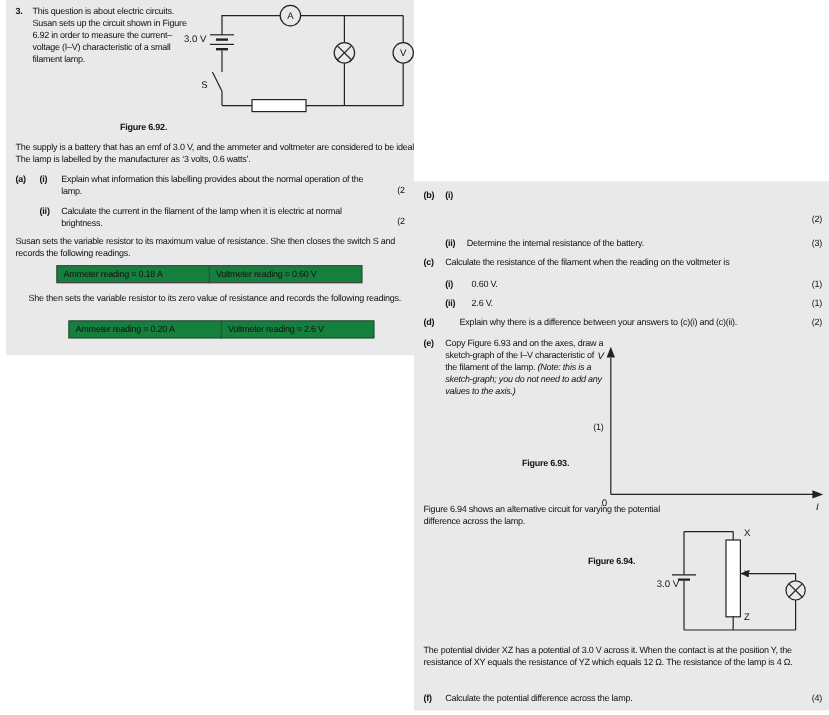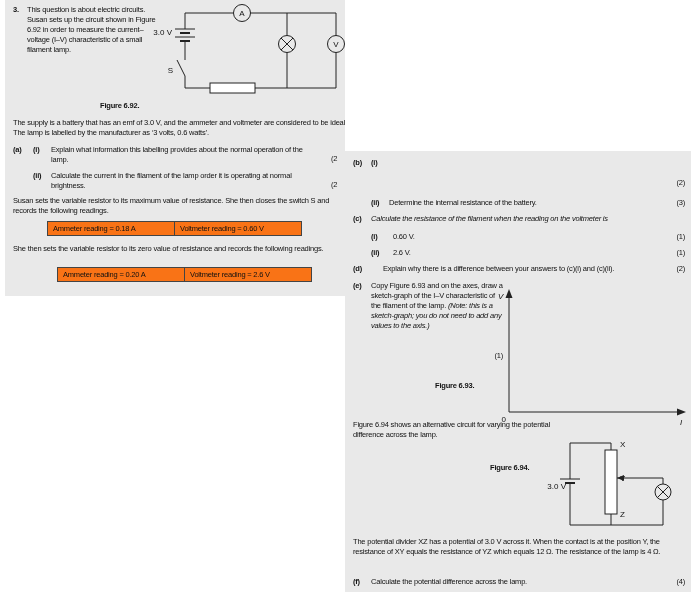--- a/index.html
+++ b/index.html
@@ -9,21 +9,21 @@
     font-size:7.5px;line-height:10px;letter-spacing:-0.2px;color:#111;
   }
   .panel{position:absolute;background:#e9e9e9;overflow:hidden;}
   .abs{position:absolute;}
   .b{font-weight:bold;}
   .it{font-style:italic;}
   .marks{position:absolute;text-align:right;}
   .row{display:flex;}
   .cell{
     width:128px;height:15px;box-sizing:border-box;border:1px solid #444;
-    background:#f97316;padding-left:5px;line-height:13px;
+    background:#15803d;padding-left:5px;line-height:13px;
   }
   .cell+.cell{margin-left:-1px;}
   svg{overflow:visible;}
   svg line, svg polyline, svg circle, svg rect, svg path{
     stroke:#222;stroke-width:1;fill:none;
   }
   svg rect.box{fill:#ffffff;}
   svg polygon{fill:#222;stroke:none;}
   svg text{
     stroke:none;fill:#111;font-family:"Liberation Sans","DejaVu Sans",sans-serif;
@@ -87,50 +87,50 @@
     <div class="abs b" style="left:95px;top:101px;">Figure 6.92.</div>
 
     <div class="abs" style="left:8px;top:118px;width:336px;">The supply is a battery that has an emf of 3.0 V, and the ammeter and voltmeter are considered to be ideal. The lamp is labelled by the manufacturer as ‘3 volts, 0.6 watts’.</div>
 
     <div class="abs b" style="left:8px;top:145px;">(a)</div>
     <div class="abs b" style="left:28px;top:145px;">(i)</div>
     <div class="abs" style="left:46px;top:145px;width:264px;">Explain what information this labelling provides about the normal operation of the lamp.</div>
     <div class="marks" style="left:326px;top:154px;width:16px;text-align:left;">(2</div>
 
     <div class="abs b" style="left:28px;top:171px;">(ii)</div>
-    <div class="abs" style="left:46px;top:171px;width:264px;">Calculate the current in the filament of the lamp order it is operating at normal brightness.</div>
+    <div class="abs" style="left:46px;top:171px;width:264px;">Calculate the current in the filament of the lamp when it is electric at normal brightness.</div>
     <div class="marks" style="left:326px;top:180px;width:16px;text-align:left;">(2</div>
 
     <div class="abs" style="left:8px;top:196px;width:332px;">Susan sets the variable resistor to its maximum value of resistance. She then closes the switch S and records the following readings.</div>
 
     <div class="abs row" style="left:42px;top:221px;">
       <div class="cell">Ammeter reading = 0.18 A</div>
       <div class="cell">Voltmeter reading = 0.60 V</div>
     </div>
 
-    <div class="abs" style="left:8px;top:244px;width:332px;">She then sets the variable resistor to its zero value of resistance and records the following readings.</div>
+    <div class="abs" style="left:8px;top:244px;width:332px;text-align:center;">She then sets the variable resistor to its zero value of resistance and records the following readings.</div>
 
     <div class="abs row" style="left:52px;top:267px;">
       <div class="cell">Ammeter reading = 0.20 A</div>
       <div class="cell">Voltmeter reading = 2.6 V</div>
     </div>
   </section>
 
   <section class="panel" style="left:345px;top:151px;width:346px;height:441px;">
 
     <div class="abs b" style="left:8px;top:7px;">(b)</div>
     <div class="abs b" style="left:26px;top:7px;">(i)</div>
     <div class="marks" style="left:314px;top:27px;width:26px;">(2)</div>
 
     <div class="abs b" style="left:26px;top:47px;">(ii)</div>
     <div class="abs" style="left:44px;top:47px;width:260px;">Determine the internal resistance of the battery.</div>
     <div class="marks" style="left:314px;top:47px;width:26px;">(3)</div>
 
     <div class="abs b" style="left:8px;top:63px;">(c)</div>
-    <div class="abs" style="left:26px;top:63px;width:308px;font-style:italic;">Calculate the resistance of the filament when the reading on the voltmeter is</div>
+    <div class="abs" style="left:26px;top:63px;width:308px;">Calculate the resistance of the filament when the reading on the voltmeter is</div>
 
     <div class="abs b" style="left:26px;top:81px;">(i)</div>
     <div class="abs" style="left:48px;top:81px;width:200px;">0.60 V.</div>
     <div class="marks" style="left:314px;top:81px;width:26px;">(1)</div>
 
     <div class="abs b" style="left:26px;top:97px;">(ii)</div>
     <div class="abs" style="left:48px;top:97px;width:200px;">2.6 V.</div>
     <div class="marks" style="left:314px;top:97px;width:26px;">(1)</div>
 
     <div class="abs b" style="left:8px;top:113px;">(d)</div>

